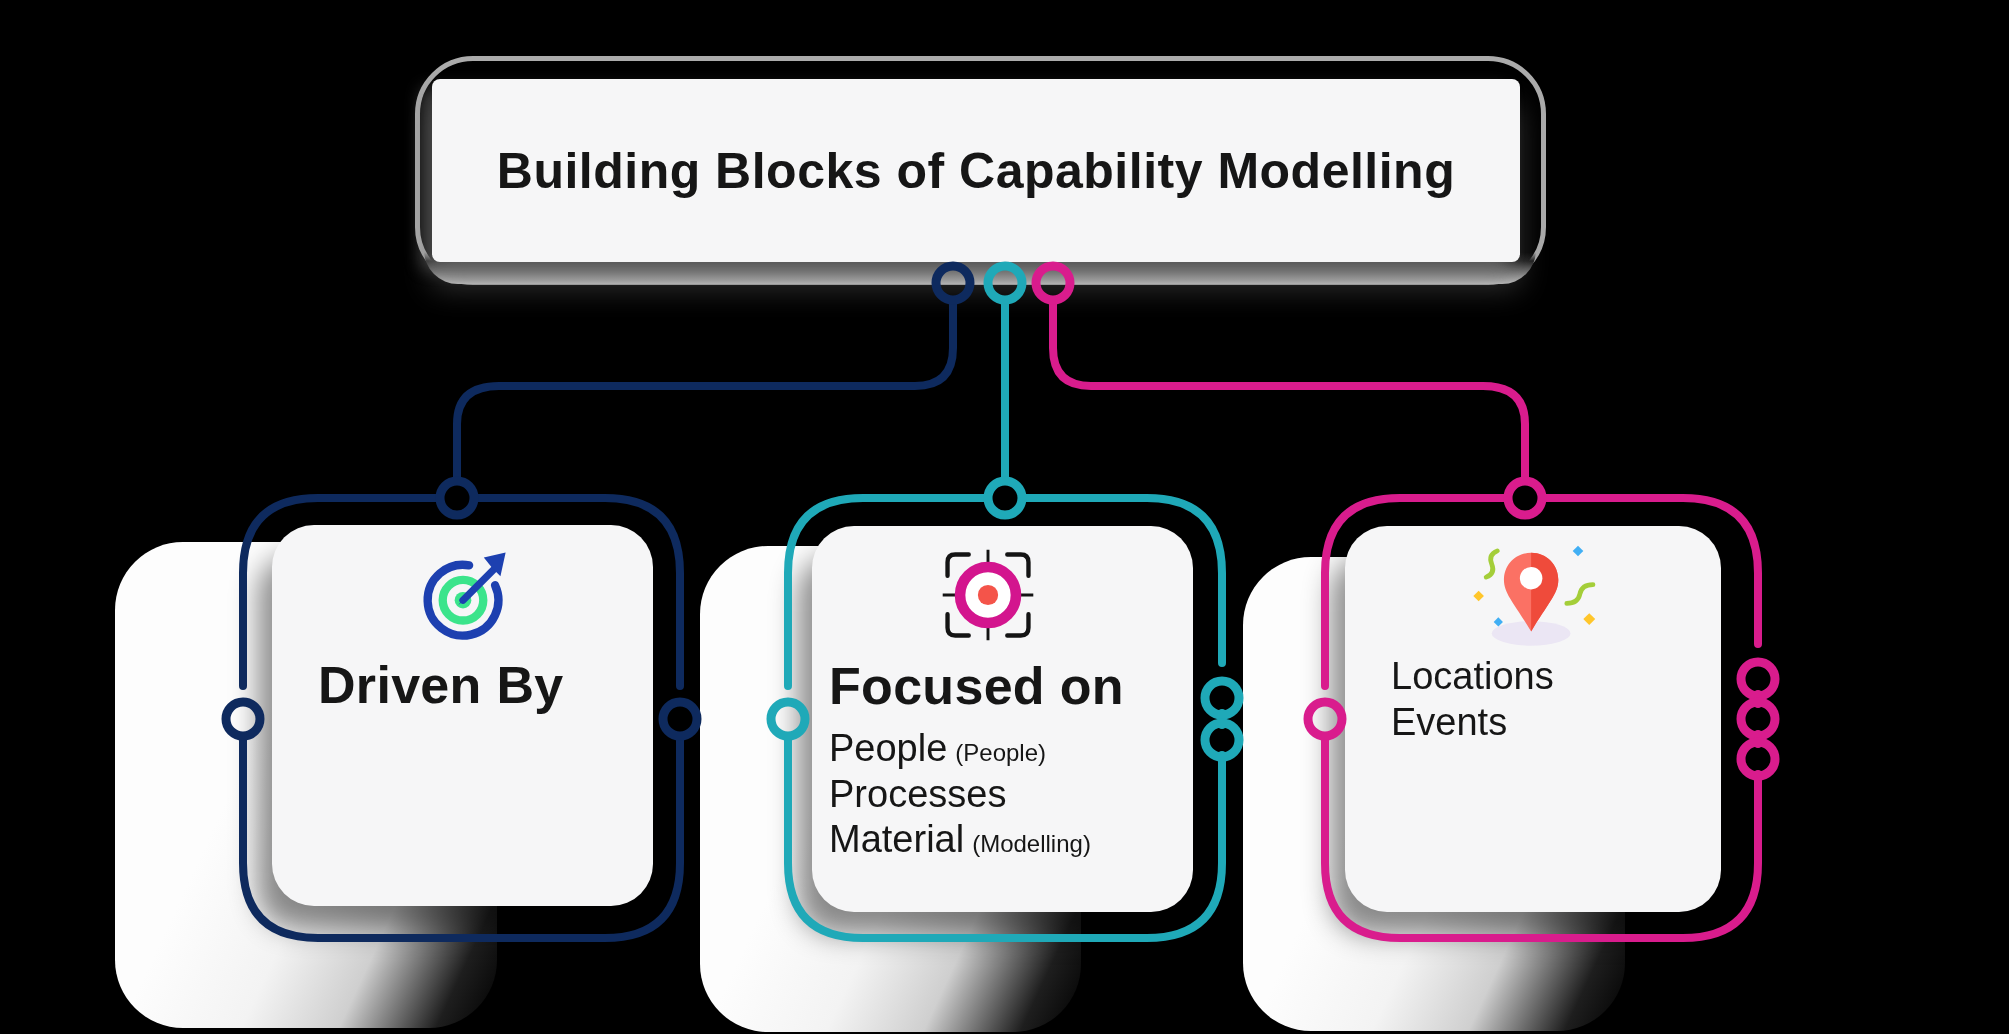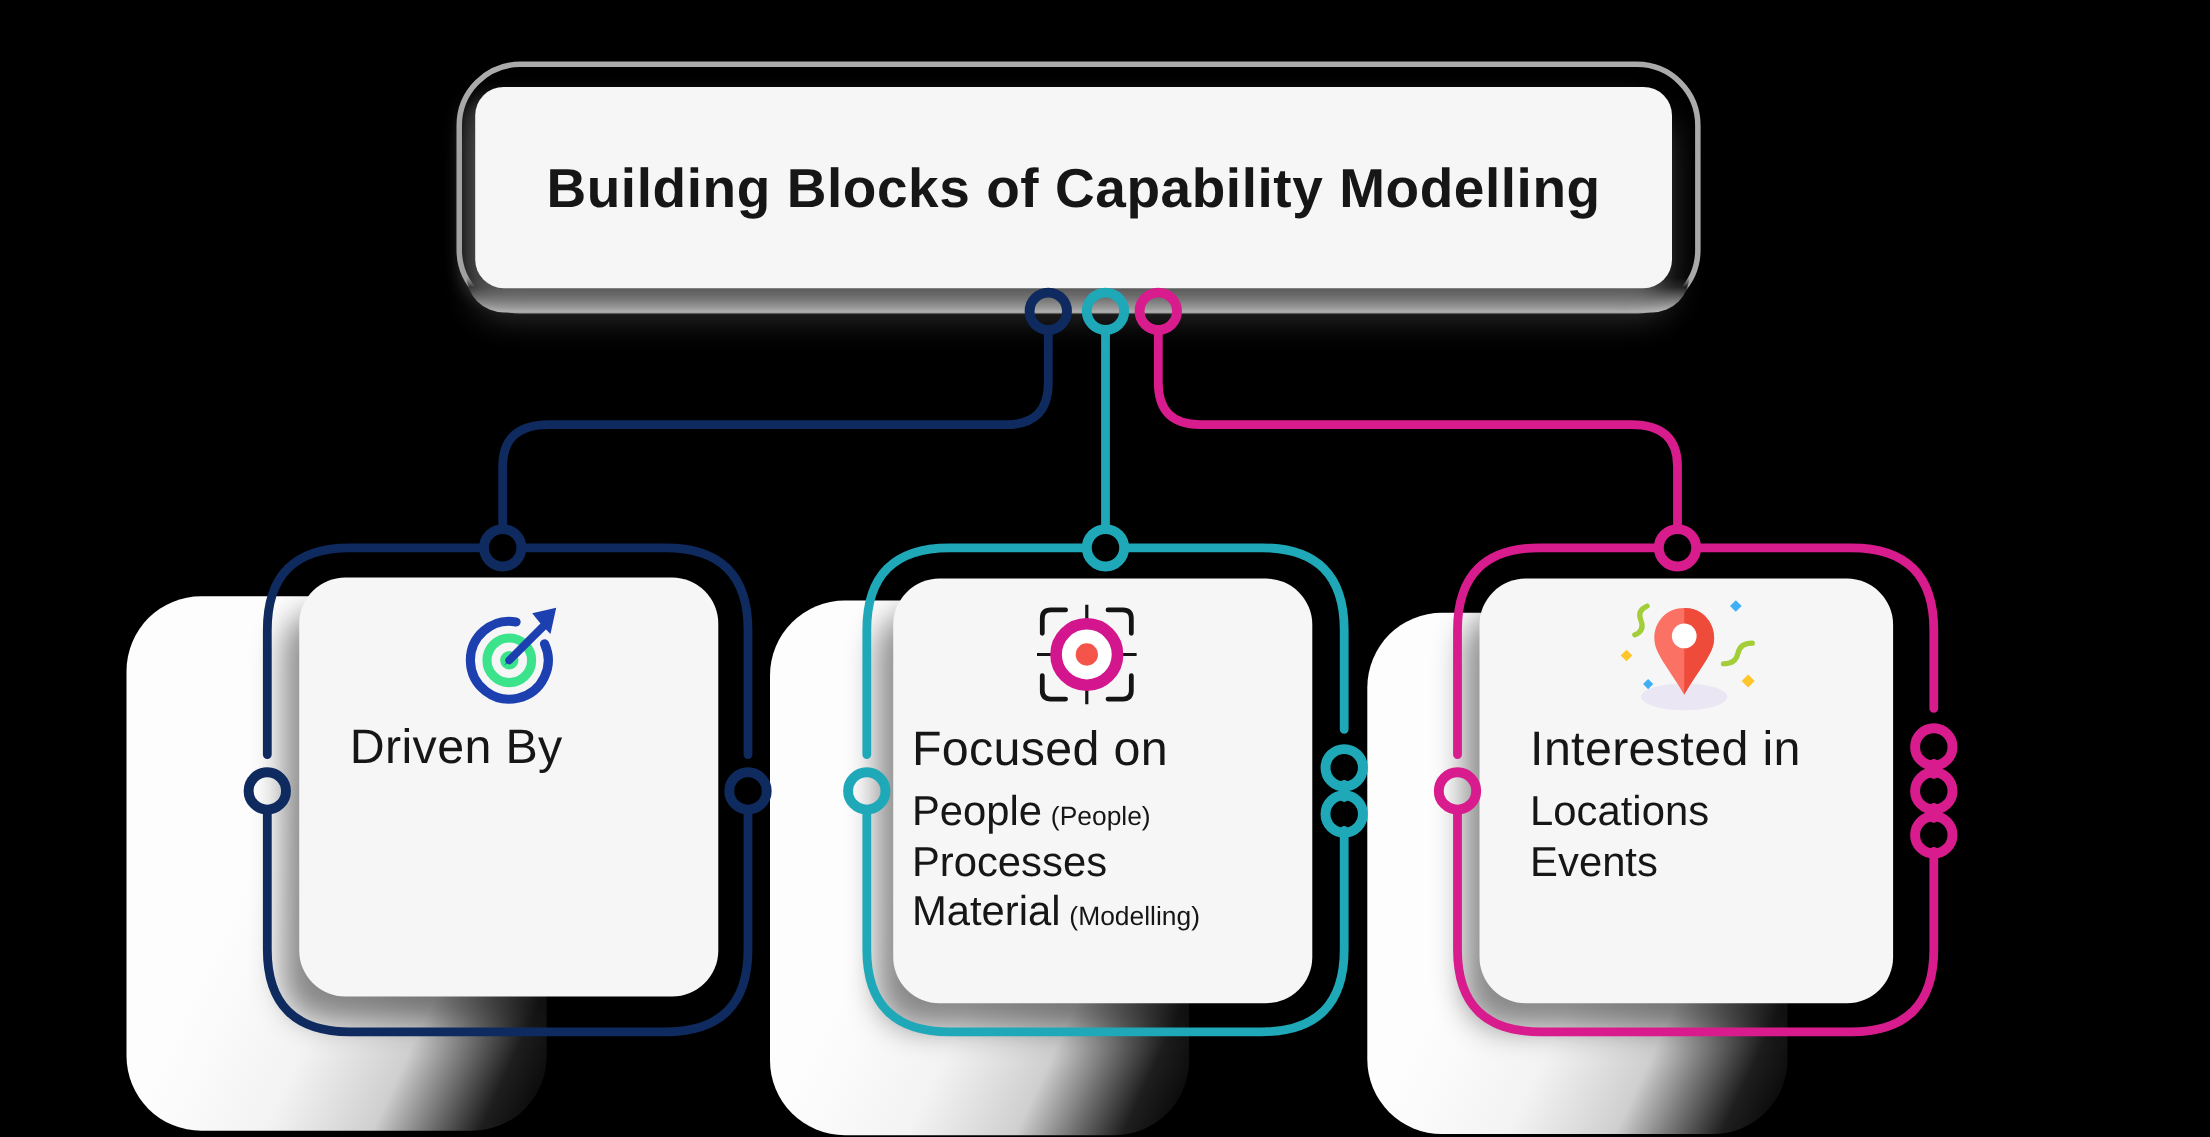--- a/index.html
+++ b/index.html
@@ -12,21 +12,21 @@
   
   .title-outline{
     position:absolute;left:415px;top:56px;width:1131px;height:229px;
     border:5px solid var(--outline_gray,#ababab);border-radius:58px;background:transparent;
   }
   .title-shadow-band{
     position:absolute;left:424px;top:140px;width:1112px;height:144px;border-radius:34px;
     background:linear-gradient(180deg,rgba(0,0,0,0) 0%,rgba(0,0,0,0) 78%,#1a1a1a 84%,#8f8f8f 94%,#cdcdcd 100%);
   }
   .title-card{
-    position:absolute;left:432px;top:79px;width:1088px;height:183px;border-radius:26px;
+    position:absolute;left:432px;top:79px;width:1088px;height:183px;border-radius:8px;
     background:var(--card_bg,#f6f6f7);
     box-shadow:-12px 8px 16px rgba(150,150,150,0.35), 0 26px 30px rgba(110,110,110,0.45);
     display:flex;align-items:center;justify-content:center;
   }
   .title-card h1{margin:0;font-size:50px;font-weight:700;letter-spacing:0.5px;}
 
   
   .ghost{
     position:absolute;border-radius:68px;
     background:linear-gradient(115deg,#fdfdfd 38%,#f3f3f3 58%,#cfcfcf 74%,rgba(120,120,120,0.25) 90%,rgba(60,60,60,0) 100%);
@@ -38,21 +38,21 @@
   
   .card{
     position:absolute;border-radius:42px;background:var(--card_bg,#f6f6f7);
     box-shadow:-18px 26px 28px -4px rgba(0,0,0,0.45);
     padding:8px 20px 0 46px;
   }
   .card.c-left{left:272px;top:525px;width:381px;height:381px;}
   .card.c-mid{left:812px;top:526px;width:381px;height:386px;padding-left:17px;}
   .card.c-right{left:1345px;top:526px;width:376px;height:386px;}
   .card-icon{height:118px;display:flex;align-items:center;justify-content:center;margin:2px 26px 0 0;}
-  .card h2{margin:2px 0 10px 0;font-size:44px;font-weight:400;letter-spacing:0.3px;}
+  .card h2{margin:2px 0 10px 0;font-size:52px;font-weight:700;letter-spacing:0.3px;}
   .card .item{font-size:38px;font-weight:400;line-height:1.2;white-space:nowrap;}
   .card .item .item-note{font-size:24px;margin-left:8px;}
 
   
   .wires{position:absolute;left:0;top:0;pointer-events:none;}
   .wires path,.wires circle{fill:none;stroke-linecap:round;}
   .s-navy{stroke:var(--navy,#0e2a5e);}
   .s-teal{stroke:var(--teal,#1fa9b8);}
   .s-magenta{stroke:var(--magenta,#d91c8d);}
   .w8{stroke-width:8px;}
@@ -120,21 +120,20 @@
         <path d="M78 20 C95 20 107 33 107 49 C107 64 95 75 78 104 L78 20 Z" fill="var(--pin_coral_dark)"></path>
         <circle cx="78" cy="47" r="12" fill="#ffffff"></circle>
         <path d="M30 46 q10 -4 6 -14 q-4 -10 6 -14" stroke="var(--confetti_green)" stroke-width="5" fill="none" stroke-linecap="round"></path>
         <path d="M116 74 q12 0 14 -10 q2 -10 14 -10" stroke="var(--confetti_green)" stroke-width="5" fill="none" stroke-linecap="round"></path>
         <rect x="124" y="14" width="8" height="8" fill="var(--confetti_blue)" transform="rotate(45 128 18)"></rect>
         <rect x="136" y="86" width="9" height="9" fill="var(--confetti_yellow)" transform="rotate(45 140 90)"></rect>
         <rect x="18" y="62" width="8" height="8" fill="var(--confetti_yellow)" transform="rotate(45 22 66)"></rect>
         <rect x="40" y="90" width="7" height="7" fill="var(--confetti_blue)" transform="rotate(45 43 93)"></rect>
       </svg>
     </div>
-    <h2>Interested in</h2>
     <div class="item">
       <span class="item-text">Locations</span>
     </div>
     <div class="item">
       <span class="item-text">Events</span>
     </div>
   </div>
 
   <svg class="wires" width="2009" height="1034" viewBox="0 0 2009 1034">
 

